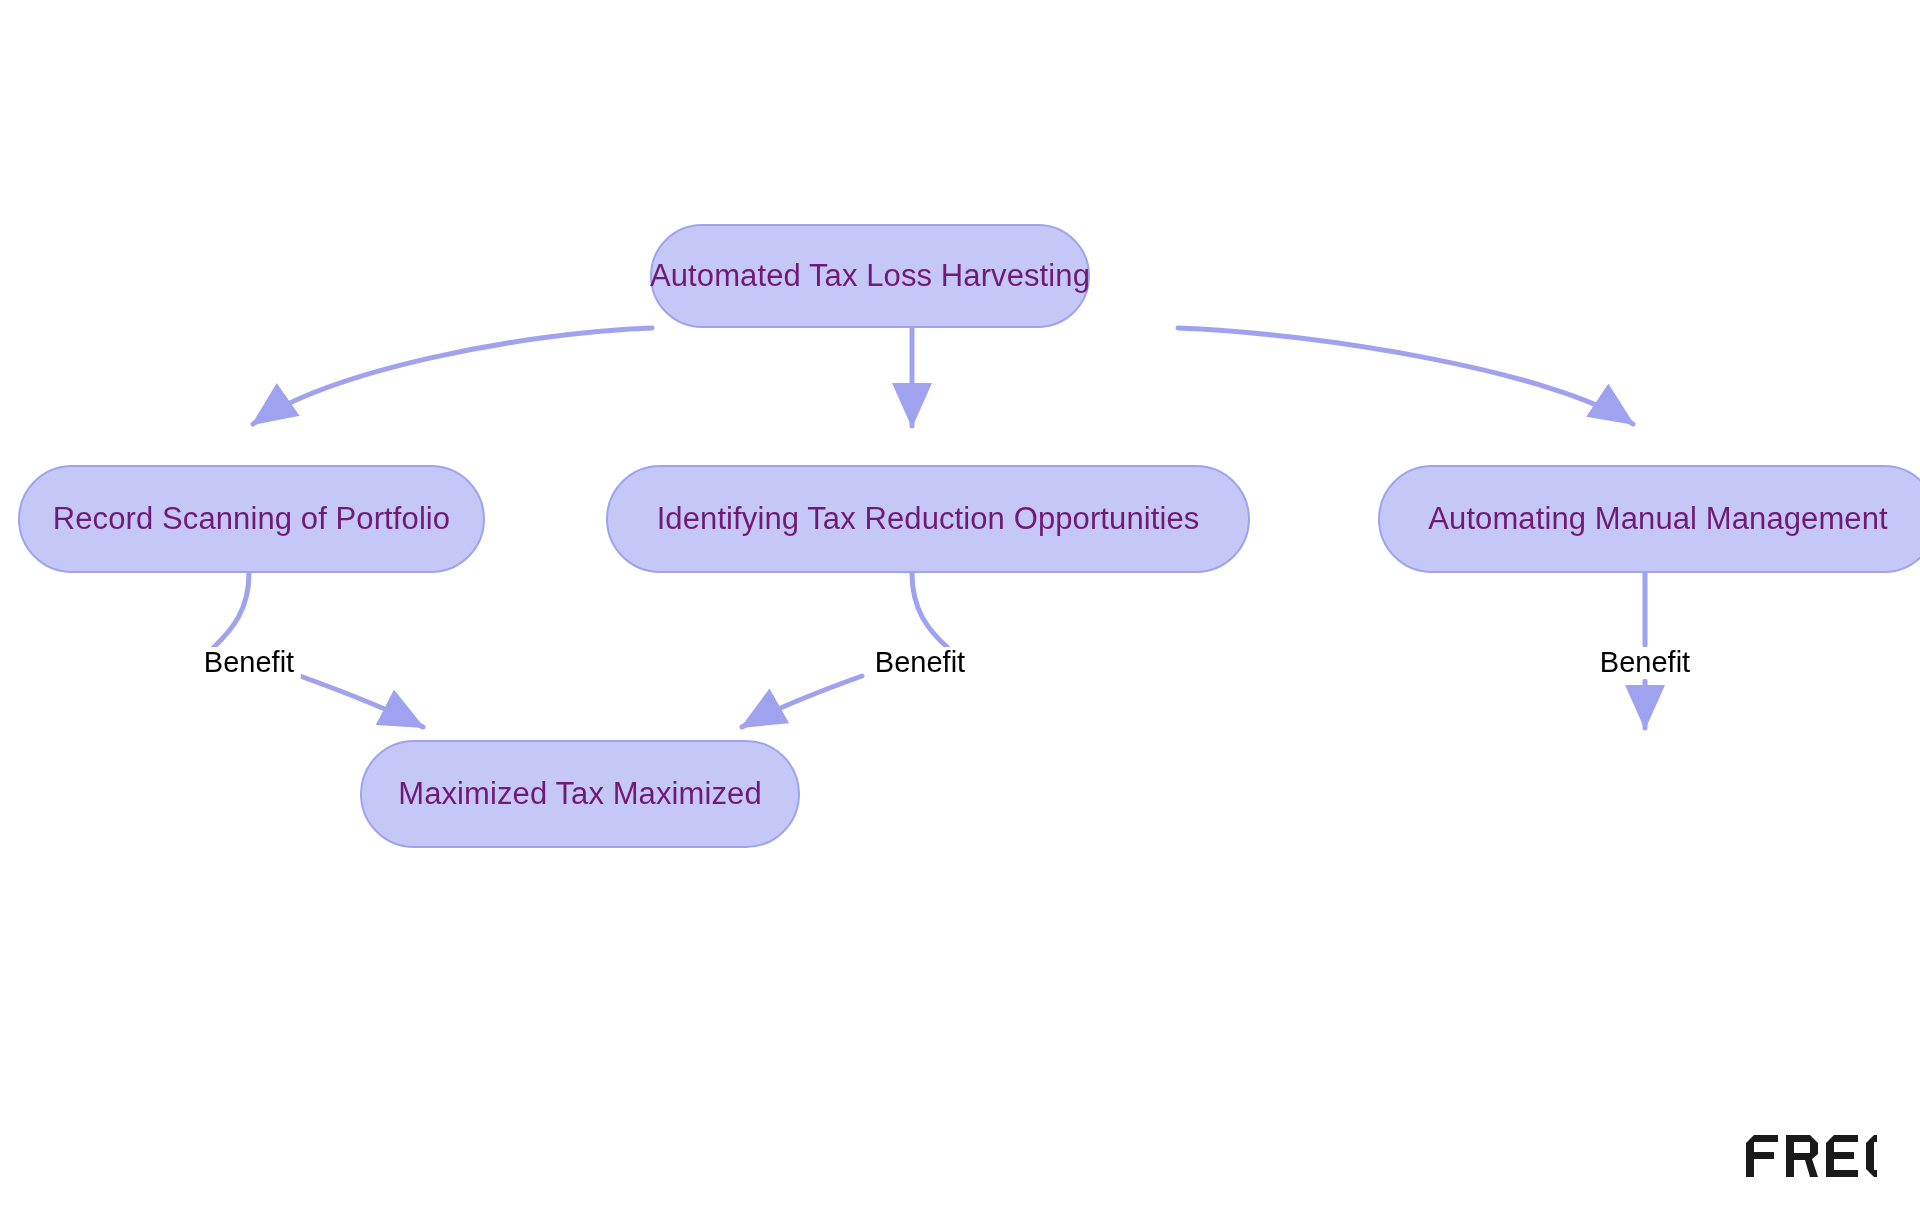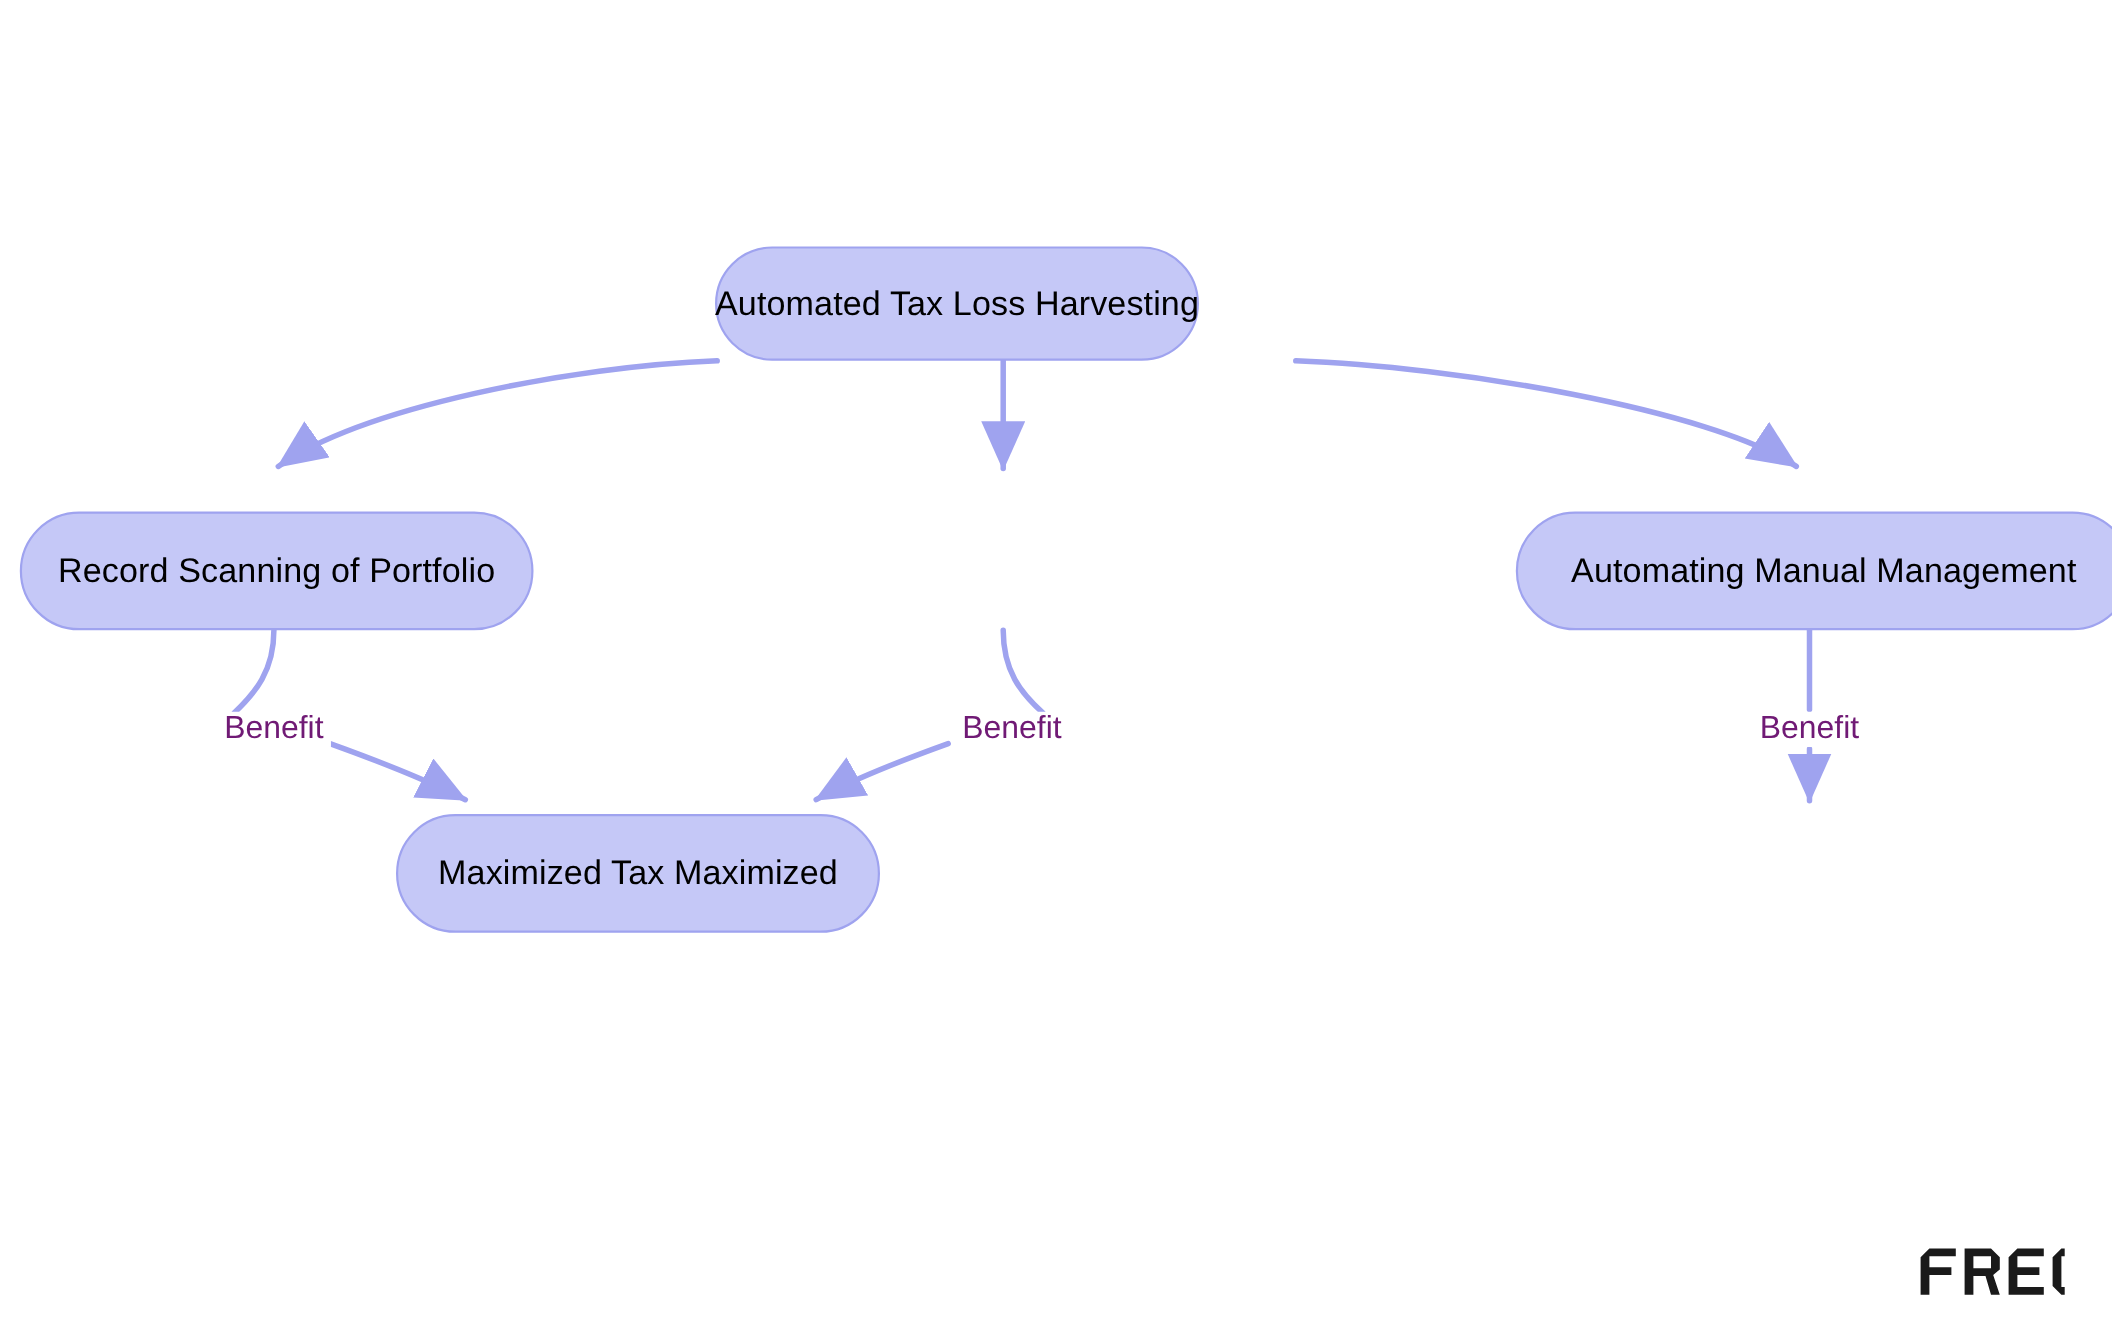--- a/index.html
+++ b/index.html
@@ -28,30 +28,30 @@
   }
   .node {
     position: absolute;
     box-sizing: border-box;
     background: #c5c8f7;
     border: 2px solid #9fa3ef;
     border-radius: 9999px;
     display: flex;
     align-items: center;
     justify-content: center;
-    color: #000000;
+    color: #701a75;
     font-size: 31px;
     font-weight: 400;
     letter-spacing: 0.1px;
     white-space: nowrap;
     cursor: pointer;
   }
   .edge-label {
     position: absolute;
-    color: #701a75;
+    color: #000000;
     font-size: 29px;
     white-space: nowrap;
     background: #ffffff;
     padding: 0 7px;
     line-height: 1.1;
     transform: translate(-50%, -50%);
   }
   #brand-logo {
     position: absolute;
     right: 42px;
@@ -92,20 +92,23 @@
   </svg>
 
   <div class="node" style="left:650px; top:224px; width:440px; height:104px;">
     <span>Automated Tax Loss Harvesting</span>
   </div>
 
   <div class="node" style="left:18px; top:465px; width:467px; height:108px;">
     <span>Record Scanning of Portfolio</span>
   </div>
 
+  <div class="node" style="left:606px; top:465px; width:644px; height:108px;">
+    <span>Identifying Tax Reduction Opportunities</span>
+  </div>
 
   <div class="node" style="left:1378px; top:465px; width:560px; height:108px;">
     <span>Automating Manual Management</span>
   </div>
 
   <div class="node" style="left:360px; top:740px; width:440px; height:108px;">
     <span>Maximized Tax Maximized</span>
   </div>
 
 

